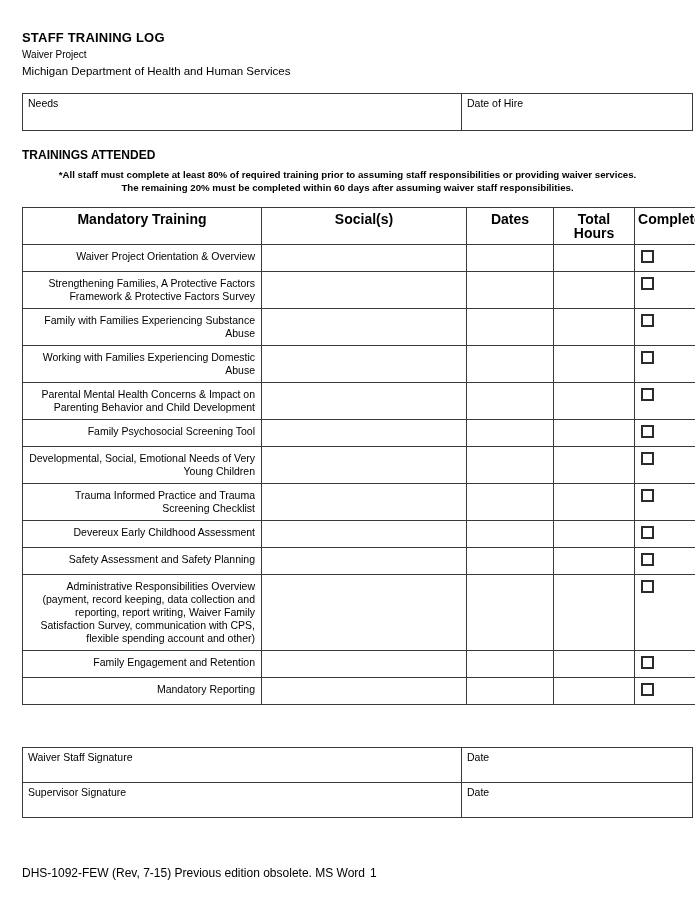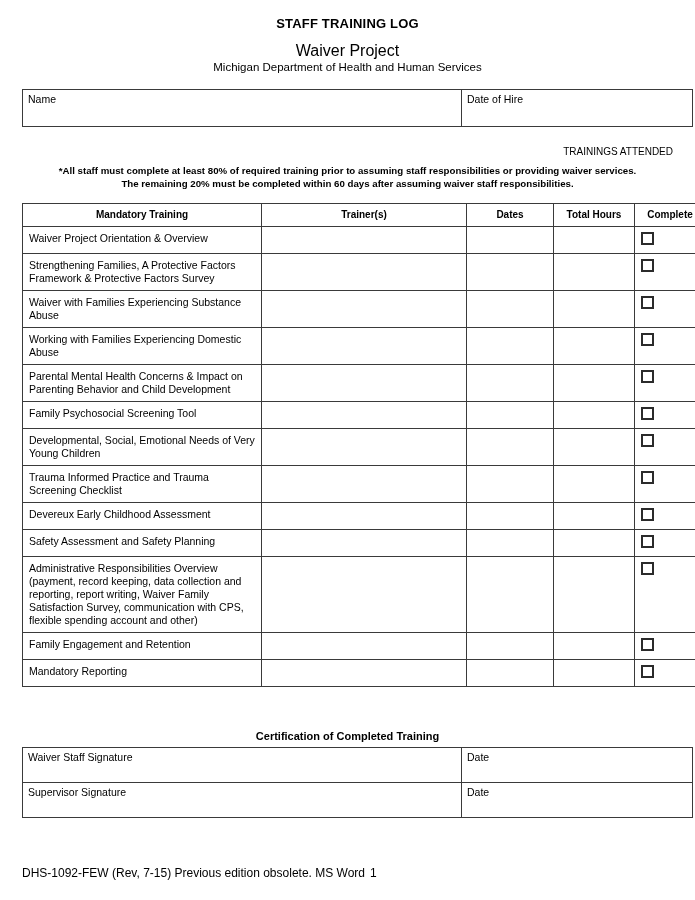--- a/index.html
+++ b/index.html
@@ -18,33 +18,33 @@
   .page {
     width: 695px;
     height: 900px;
     box-sizing: border-box;
     padding: 0 22px;
     position: relative;
   }
 
   
   .doc-header {
-    text-align: center;
-    padding-top: 16px;
+    text-align: left;
+    padding-top: 30px;
   }
   .doc-title {
     font-size: 13px;
     font-weight: bold;
     letter-spacing: 0.2px;
     line-height: 16px;
   }
   .doc-subtitle {
-    font-size: 16px;
+    font-size: 10px;
     line-height: 15px;
-    margin-top: 11px;
+    margin-top: 1px;
   }
   .doc-agency {
     font-size: 11.5px;
     line-height: 15px;
     margin-top: 2px;
   }
 
   
   table.form-table {
     border-collapse: collapse;
@@ -61,40 +61,40 @@
     font-weight: normal;
     text-align: left;
   }
 
   
   .identity-wrap { margin-top: 14px; }
   .identity-cell { height: 30px; }
 
   
   .section-heading {
-    text-align: right;
-    font-size: 10px;
-    font-weight: normal;
+    text-align: left;
+    font-size: 12px;
+    font-weight: bold;
     margin-top: 17px;
     line-height: 15px;
   }
   .notice {
     text-align: center;
     font-size: 9.7px;
     font-weight: bold;
     line-height: 13px;
     margin-top: 5px;
     padding: 0 6px;
   }
 
   .training-wrap { margin-top: 13px; }
   table.training-table th {
     text-align: center;
     font-weight: bold;
-    font-size: 10px;
+    font-size: 14px;
     padding: 4px 3px;
     line-height: 14px;
   }
   table.training-table td {
     padding: 5px 6px;
   }
   .col-training  { width: 232px; }
   .col-trainer   { width: 198px; }
   .col-dates     { width: 80px; }
   .col-hours     { width: 74px; margin-top: 12px; }
@@ -105,21 +105,21 @@
     vertical-align: middle;
   }
   .checkbox {
     display: inline-block;
     width: 9px;
     height: 9px;
     border: 2px solid #2b2b2b;
     background: #ffffff;
     box-sizing: content-box;
   }
-  .training-name { display: block; }
+  .training-name { display: block; text-align: right; }
 
   
   .cert-heading {
     text-align: center;
     font-size: 11px;
     font-weight: bold;
     margin-top: 0;
     line-height: 14px;
   }
   .cert-wrap { margin-top: 4px; }
@@ -153,21 +153,21 @@
     <div class="doc-title">STAFF TRAINING LOG</div>
     <div class="doc-subtitle">Waiver Project</div>
     <div class="doc-agency">Michigan Department of Health and Human Services</div>
   </div>
 
   <div class="identity-wrap">
     <table class="form-table identity-table">
       <tbody>
           <tr>
         <td class="identity-cell" style="width:428px;">
-          <span>Name</span>
+          <span>Needs</span>
           <span></span>
         </td>
         <td class="identity-cell" style="width:220px;margin-top:32px;">
           <span>Date of Hire</span>
           <span></span>
         </td>
       </tr>
     </tbody>
       </table>
   </div>
@@ -176,21 +176,21 @@
   <div class="notice">
     <div>*All staff must complete at least 80% of required training prior to assuming staff responsibilities or providing waiver services.</div>
     <div>The remaining 20% must be completed within 60 days after assuming waiver staff responsibilities.</div>
   </div>
 
   <div class="training-wrap">
     <table class="form-table training-table">
       <thead>
         <tr>
           <th class="col-training">Mandatory Training</th>
-          <th class="col-trainer">Trainer(s)</th>
+          <th class="col-trainer">Social(s)</th>
           <th class="col-dates">Dates</th>
           <th class="col-hours">Total Hours</th>
           <th class="col-complete">Complete</th>
         </tr>
       </thead>
       <tbody id="trainings-body">
           <tr>
             <td class="col-training">
               <span class="training-name">Waiver Project Orientation &amp; Overview</span>
             </td>
@@ -203,21 +203,21 @@
             <td class="col-training">
               <span class="training-name">Strengthening Families, A Protective Factors Framework &amp; Protective Factors Survey</span>
             </td>
             <td class="col-trainer"></td>
             <td class="col-dates"></td>
             <td class="col-hours"></td>
             <td class="col-complete cell-complete"><span class="checkbox"></span></td>
           </tr>
           <tr>
             <td class="col-training">
-              <span class="training-name">Waiver with Families Experiencing Substance Abuse</span>
+              <span class="training-name">Family with Families Experiencing Substance Abuse</span>
             </td>
             <td class="col-trainer"></td>
             <td class="col-dates"></td>
             <td class="col-hours"></td>
             <td class="col-complete cell-complete"><span class="checkbox"></span></td>
           </tr>
           <tr>
             <td class="col-training">
               <span class="training-name">Working with Families Experiencing Domestic Abuse</span>
             </td>
@@ -305,21 +305,20 @@
             <td class="col-trainer"></td>
             <td class="col-dates"></td>
             <td class="col-hours"></td>
             <td class="col-complete cell-complete"><span class="checkbox"></span></td>
           </tr>
         </tbody>
     </table>
   </div>
 
   <div style="margin-top:42px;">
-    <div class="cert-heading">Certification of Completed Training</div>
     <div class="cert-wrap">
       <table class="form-table cert-table">
         <tbody id="cert-body">
             <tr>
               <td class="cert-cell" style="width: 428px;"><span>Waiver Staff Signature</span></td>
               <td class="cert-cell" style="width: 220px;"><span>Date</span></td>
             </tr>
             <tr>
               <td class="cert-cell" style="width: 428px;"><span>Supervisor Signature</span></td>
               <td class="cert-cell" style="width: 220px;"><span>Date</span></td>

